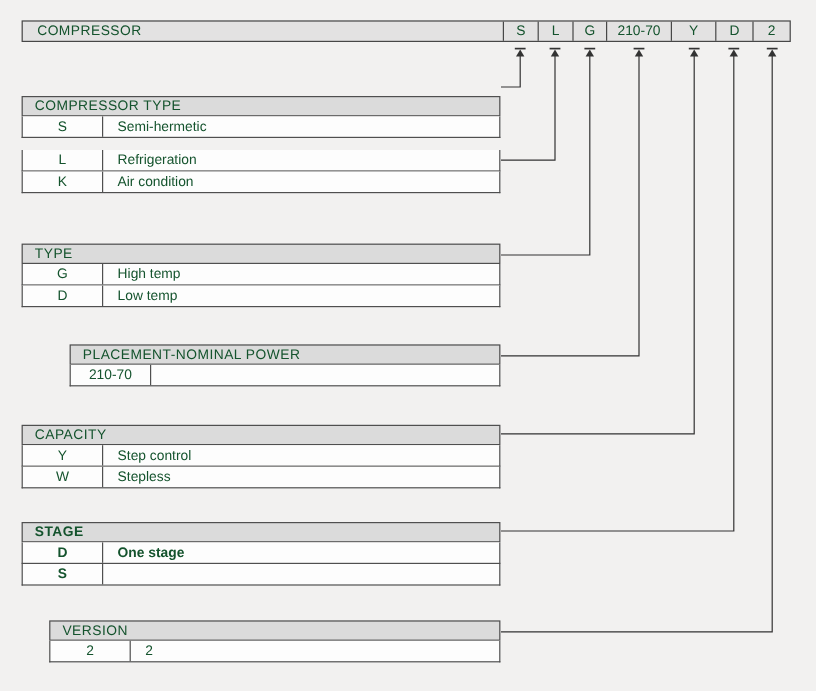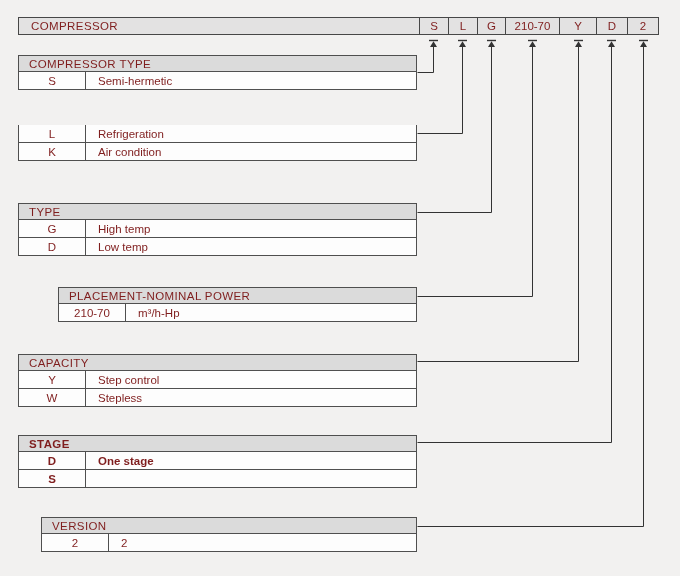--- a/index.html
+++ b/index.html
@@ -1,18 +1,18 @@
 <!DOCTYPE html>
 <html><head>
 <meta charset="utf-8">
 <style>
   html,body{margin:0;padding:0;background:#f2f1f0;}
   .canvas{
     position:relative;width:680px;height:576px;overflow:hidden;
-    background:#f2f1f0;color:#7f1d1d;
+    background:#f2f1f0;color:#14532d;
     font-family:"Liberation Sans",sans-serif;
   }
   
   .topbar{
     position:absolute;left:18px;top:17px;width:641px;height:18px;
     display:flex;background:#e3e2e2;border:1px solid #474747;box-sizing:border-box;
   }
   .topbar .cell{
     display:flex;align-items:center;justify-content:center;
     font-size:11.5px;height:100%;box-sizing:border-box;
@@ -47,21 +47,21 @@
       <div class="cell label" style="width: 400px;">COMPRESSOR</div>
       <div class="cell" style="width: 29px;">S</div>
       <div class="cell" style="width: 29px;">L</div>
       <div class="cell" style="width: 28px;">G</div>
       <div class="cell" style="width: 54px;">210-70</div>
       <div class="cell" style="width: 37px;">Y</div>
       <div class="cell" style="width: 31px;">D</div>
       <div class="cell" style="width: 31px;">2</div>
     </div>
   <div id="sections">
-      <div class="section" style="top: 55px;">
+      <div class="section" style="top: 80px;">
     <div class="sec-header">COMPRESSOR TYPE</div>
   <div class="sec-row">
     <div class="code">S</div>
     <div class="desc">Semi-hermetic</div>
   </div>
       </div>
       <div class="section" style="top: 125px;">
   <div class="sec-row">
     <div class="code">L</div>
     <div class="desc">Refrigeration</div>
@@ -79,21 +79,20 @@
   </div>
         <div class="sec-row">
     <div class="code">D</div>
     <div class="desc">Low temp</div>
   </div>
       </div>
       <div class="section" style="top: 287px; padding-left: 40px;">
     <div class="sec-header">PLACEMENT-NOMINAL POWER</div>
   <div class="sec-row">
     <div class="code">210-70</div>
-    <div class="desc">m³/h-Hp</div>
   </div>
       </div>
       <div class="section" style="top: 354px;">
     <div class="sec-header">CAPACITY</div>
   <div class="sec-row">
     <div class="code">Y</div>
     <div class="desc">Step control</div>
   </div>
         <div class="sec-row">
     <div class="code">W</div>

